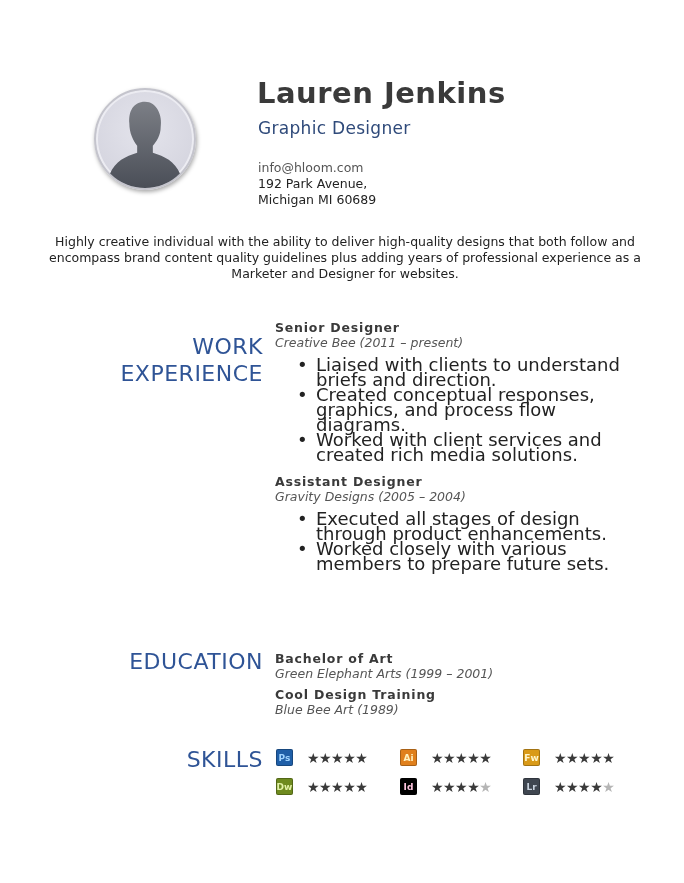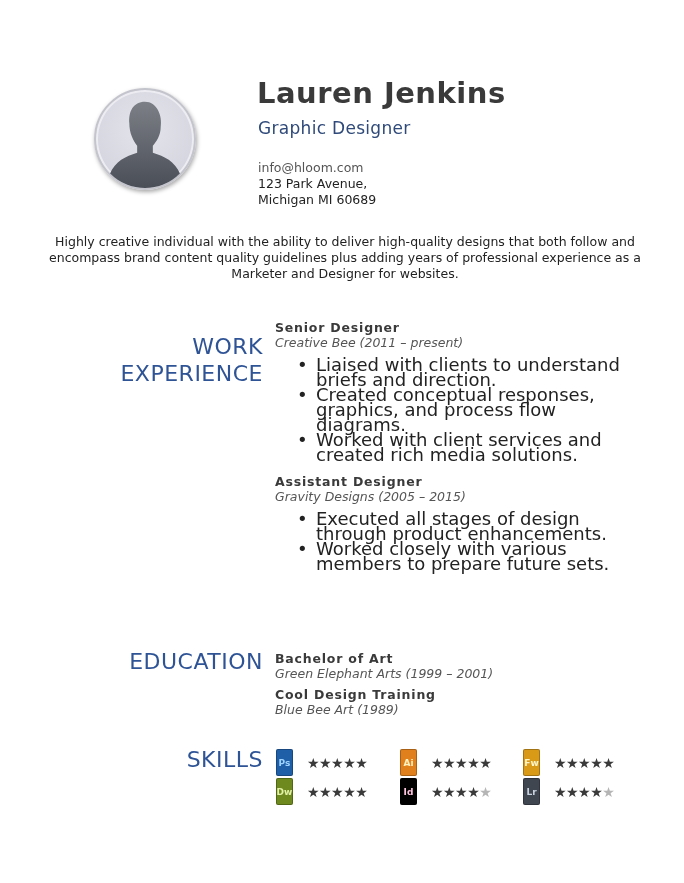--- a/index.html
+++ b/index.html
@@ -25,21 +25,21 @@
 
   .section-title { position: absolute; right: 421px; text-align: right; font-size: 22px; line-height: 27px; color: #2f5496; letter-spacing: 0.5px; }
 
   .job-title { position: absolute; left: 275px; font-size: 12.5px; font-weight: bold; color: #3a3a3a; letter-spacing: 0.8px; }
   .job-sub { position: absolute; left: 275px; font-size: 12.5px; font-style: italic; color: #555; }
   ul.bullets { position: absolute; left: 297px; width: 345px; list-style: none; font-size: 18px; line-height: 15px; color: #222; }
   ul.bullets li { position: relative; padding-left: 19px; }
   ul.bullets li::before { content: "•"; position: absolute; left: 0; top: 0; }
 
   .skill { position: absolute; display: flex; align-items: center; }
-  .skill-icon { width: 17px; height: 27px; border-radius: 2px; font-size: 9px; font-weight: bold; display: flex; align-items: center; justify-content: center; margin-right: 14px; box-shadow: inset 0 0 0 1px rgba(0,0,0,0.25); text-align: right; }
+  .skill-icon { width: 17px; height: 17px; border-radius: 2px; font-size: 9px; font-weight: bold; display: flex; align-items: center; justify-content: center; margin-right: 14px; box-shadow: inset 0 0 0 1px rgba(0,0,0,0.25); text-align: right; }
   .stars { font-size: 14px; letter-spacing: -0.5px; color: #3a3a3a; }
   .stars .off { color: #b5b5b5; }
 </style>
 </head>
 <body>
 
 <div class="avatar">
   <svg viewBox="0 0 100 100">
     <defs>
       <linearGradient id="sil" x1="0" y1="0" x2="0" y2="1">
@@ -48,41 +48,41 @@
       </linearGradient>
     </defs>
     <path d="M50 12 C38 12 33 22 34 34 C34 44 38 52 42 57 L42 64 C30 68 20 72 14 86 L14 100 L86 100 L86 86 C80 72 70 68 58 64 L58 57 C62 52 66 46 66 38 C68 26 62 12 50 12 Z" fill="url(#sil)"></path>
   </svg>
 </div>
 
 <div class="name">Lauren Jenkins</div>
 <div class="role">Graphic Designer</div>
 <div class="contact">
   <div class="email">info@hloom.com</div>
-  <div>123 Park Avenue,</div>
+  <div>192 Park Avenue,</div>
   <div>Michigan MI 60689</div>
 </div>
 
 <div class="summary">Highly creative individual with the ability to deliver high-quality designs that both follow and encompass brand content quality guidelines plus adding years of professional experience as a Marketer and Designer for websites.</div>
 
 <div class="section-title" style="top:317px;margin-top:16px;">
   <div>WORK</div>
   <div>EXPERIENCE</div>
 </div>
 
 <div class="job-title" style="top:320px;">Senior Designer</div>
 <div class="job-sub" style="top:335px;">Creative Bee (2011 – present)</div>
 <ul class="bullets" style="top:357px;">
   <li>Liaised with clients to understand briefs and direction.</li>
   <li>Created conceptual responses, graphics, and process flow diagrams.</li>
   <li>Worked with client services and created rich media solutions.</li>
 </ul>
 
 <div class="job-title" style="top:474px;">Assistant Designer</div>
-<div class="job-sub" style="top:489px;">Gravity Designs (2005 – 2015)</div>
+<div class="job-sub" style="top:489px;">Gravity Designs (2005 – 2004)</div>
 <ul class="bullets" style="top:511px;">
   <li>Executed all stages of design through product enhancements.</li>
   <li>Worked closely with various members to prepare future sets.</li>
 </ul>
 
 <div class="section-title" style="top:648px;">EDUCATION</div>
 <div class="job-title" style="top:651px;">Bachelor of Art</div>
 <div class="job-sub" style="top:666px;">Green Elephant Arts (1999 – 2001)</div>
 <div class="job-title" style="top:687px;">Cool Design Training</div>
 <div class="job-sub" style="top:702px;">Blue Bee Art (1989)</div>

